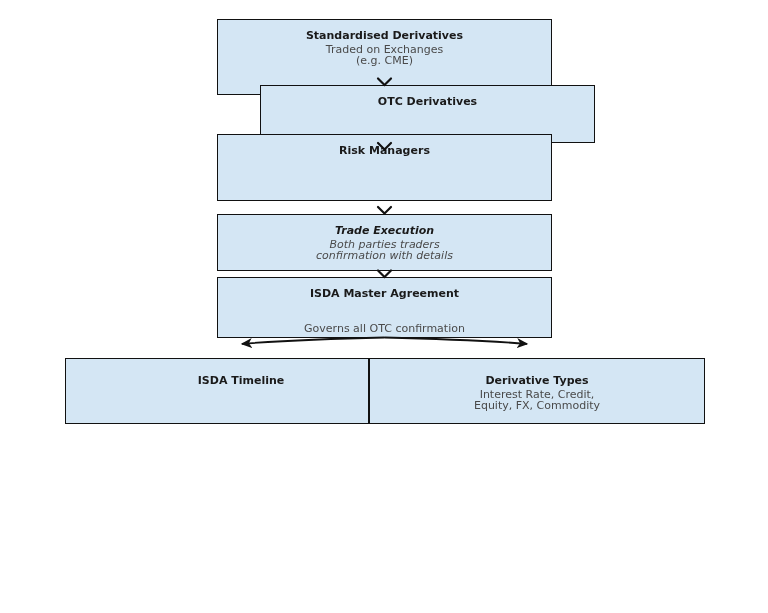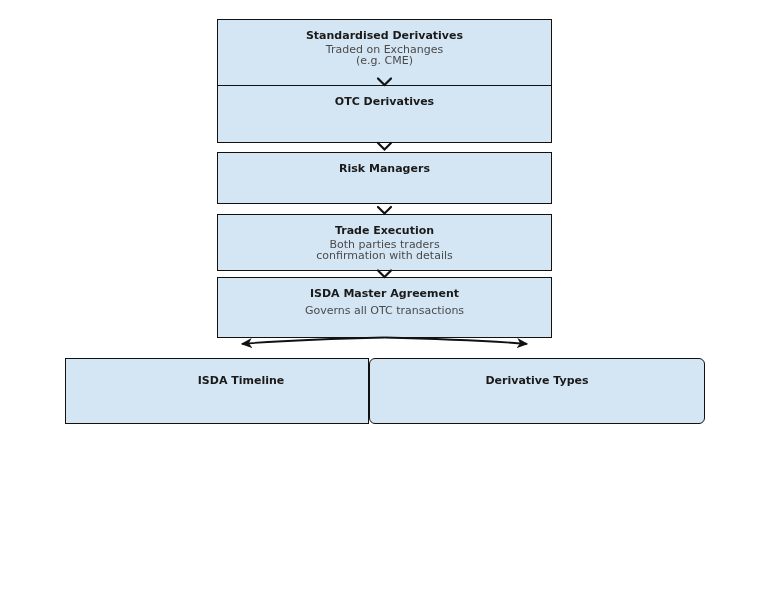--- a/index.html
+++ b/index.html
@@ -36,28 +36,28 @@
   .sub {
     display: block;
     font-size: 11px;
     color: #4a4a4a;
     line-height: 10.5px;
     white-space: pre-line;
   }
   
   .flow { left: 217px; width: 335px; }
   .fb1 { top: 19px;  height: 76px; }
-  .fb2 { top: 85px;  height: 58px; }
-  .fb3 { top: 152px; height: 52px; }
-  .fb4 { top: 214px; height: 57px; }
+  .fb2 { top: 85px;  height: 58px; margin-left: 43px; }
+  .fb3 { top: 134px; height: 67px; }
+  .fb4 { top: 214px; height: 57px; font-style: italic; }
   .fb5 { top: 277px; height: 61px; }
-  .fb5 .title { margin-bottom: 5px; }
+  .fb5 .title { margin-bottom: 23px; }
   
   .bl { left: 65px;  top: 358px; width: 304px; height: 66px; }
-  .br { left: 369px; top: 358px; width: 336px; height: 66px; border-radius: 6px; }
+  .br { left: 369px; top: 358px; width: 336px; height: 66px; }
   .bl .inner, .br .inner { padding-top: 15px; }
   .bl .inner { padding-left: 48px; } 
   .arrow-layer {
     position: absolute;
     left: 0; top: 0;
     width: 768px; height: 613px;
     pointer-events: none;
   }
 </style>
 </head>
@@ -89,33 +89,35 @@
     <div class="inner">
       <span class="title">Trade Execution</span>
       <span class="sub">Both parties traders
 confirmation with details</span>
     </div>
   </div>
 
   <div class="box flow fb5">
     <div class="inner">
       <span class="title">ISDA Master Agreement</span>
-      <span class="sub">Governs all OTC transactions</span>
+      <span class="sub">Governs all OTC confirmation</span>
     </div>
   </div>
 
   <div class="box bl">
     <div class="inner">
       <span class="title">ISDA Timeline</span>
     </div>
   </div>
 
   <div class="box br">
     <div class="inner">
       <span class="title">Derivative Types</span>
+      <span class="sub">Interest Rate, Credit,
+Equity, FX, Commodity</span>
     </div>
   </div>
 
   <svg class="arrow-layer" viewBox="0 0 768 613">
     <defs>
       <marker id="ah" viewBox="0 0 10 10" refX="8" refY="5" markerWidth="7" markerHeight="7" orient="auto">
         <path d="M0,1 L9,5 L0,9 L2.5,5 Z" fill="#111111"></path>
       </marker>
     </defs>
 

